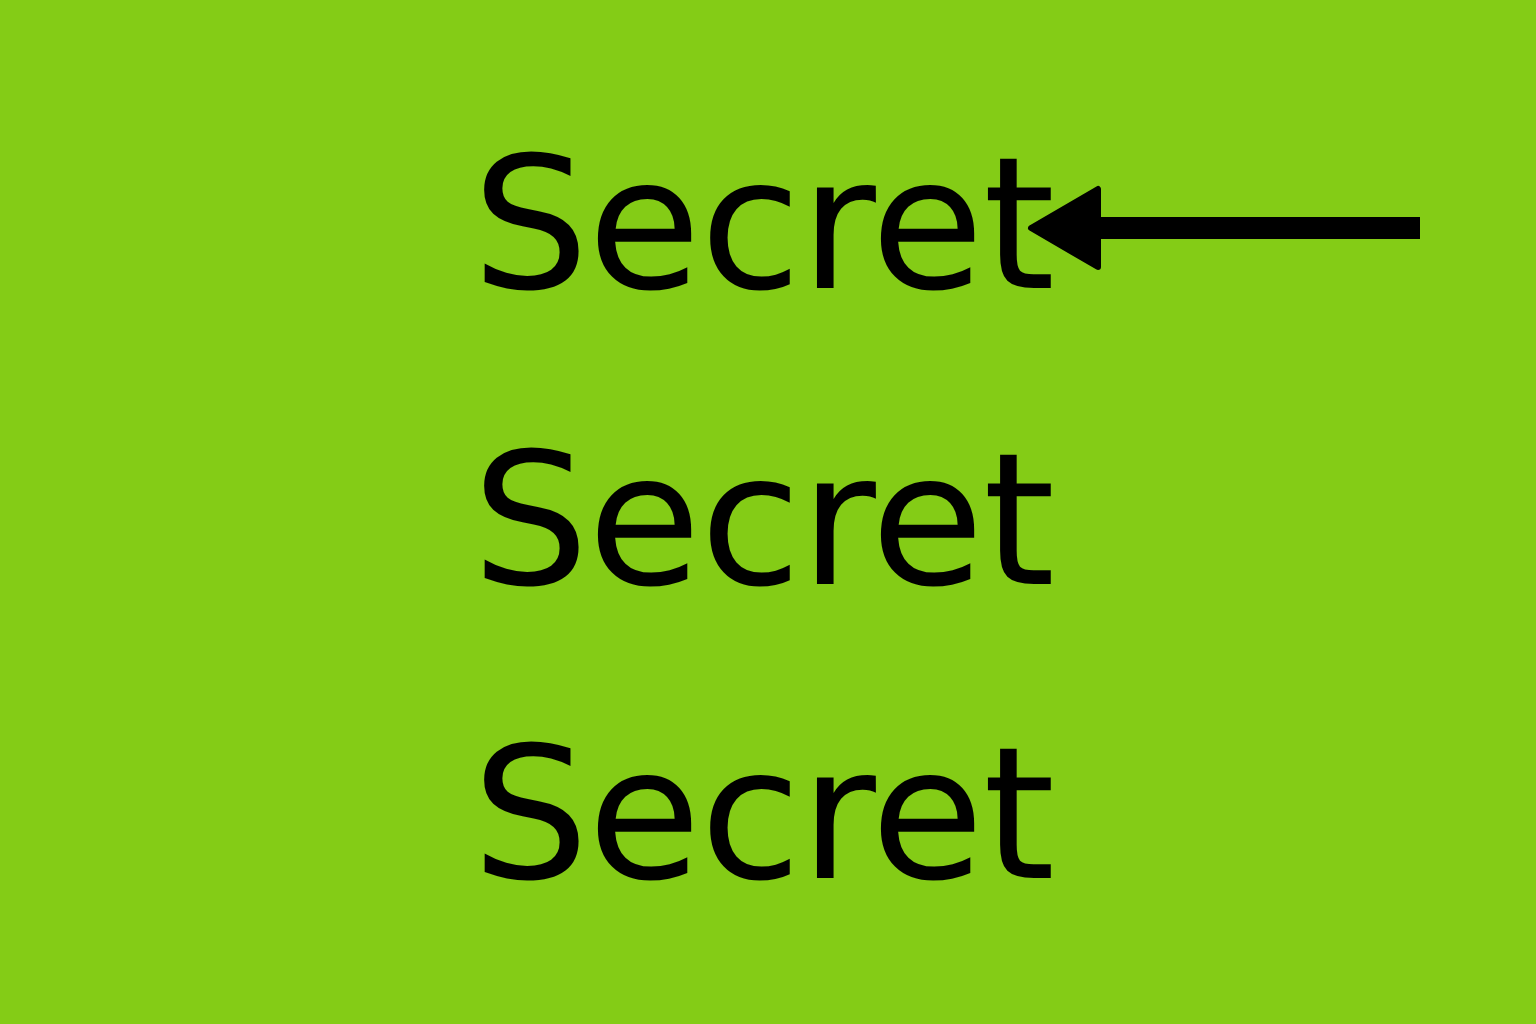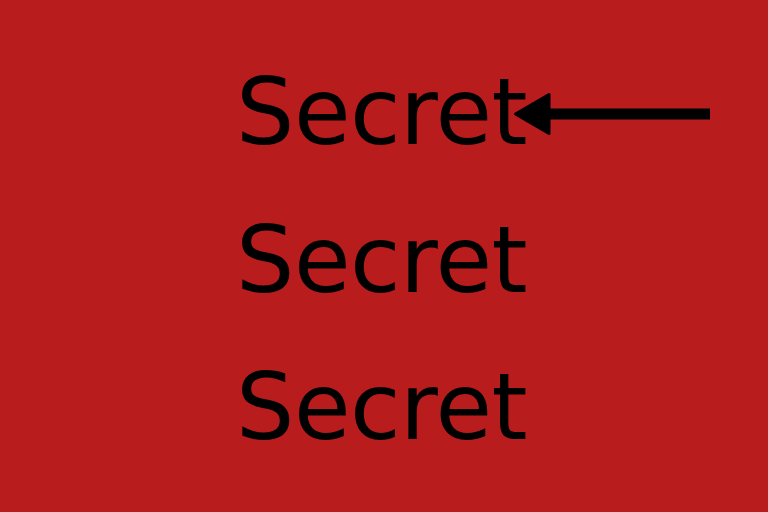--- a/index.html
+++ b/index.html
@@ -4,21 +4,21 @@
 <style>
   html, body {
     margin: 0;
     padding: 0;
     background: #ffffff;
   }
   #stage {
     position: relative;
     width: 768px;
     height: 512px;
-    background: #b91c1c;
+    background: #84cc16;
     overflow: hidden;
     font-family: "DejaVu Sans", sans-serif;
   }
 
   .secret-line {
     position: absolute;
     left: 236px;
     margin: 0;
     font-family: "DejaVu Sans", "Liberation Sans", sans-serif;
     font-weight: 400;

